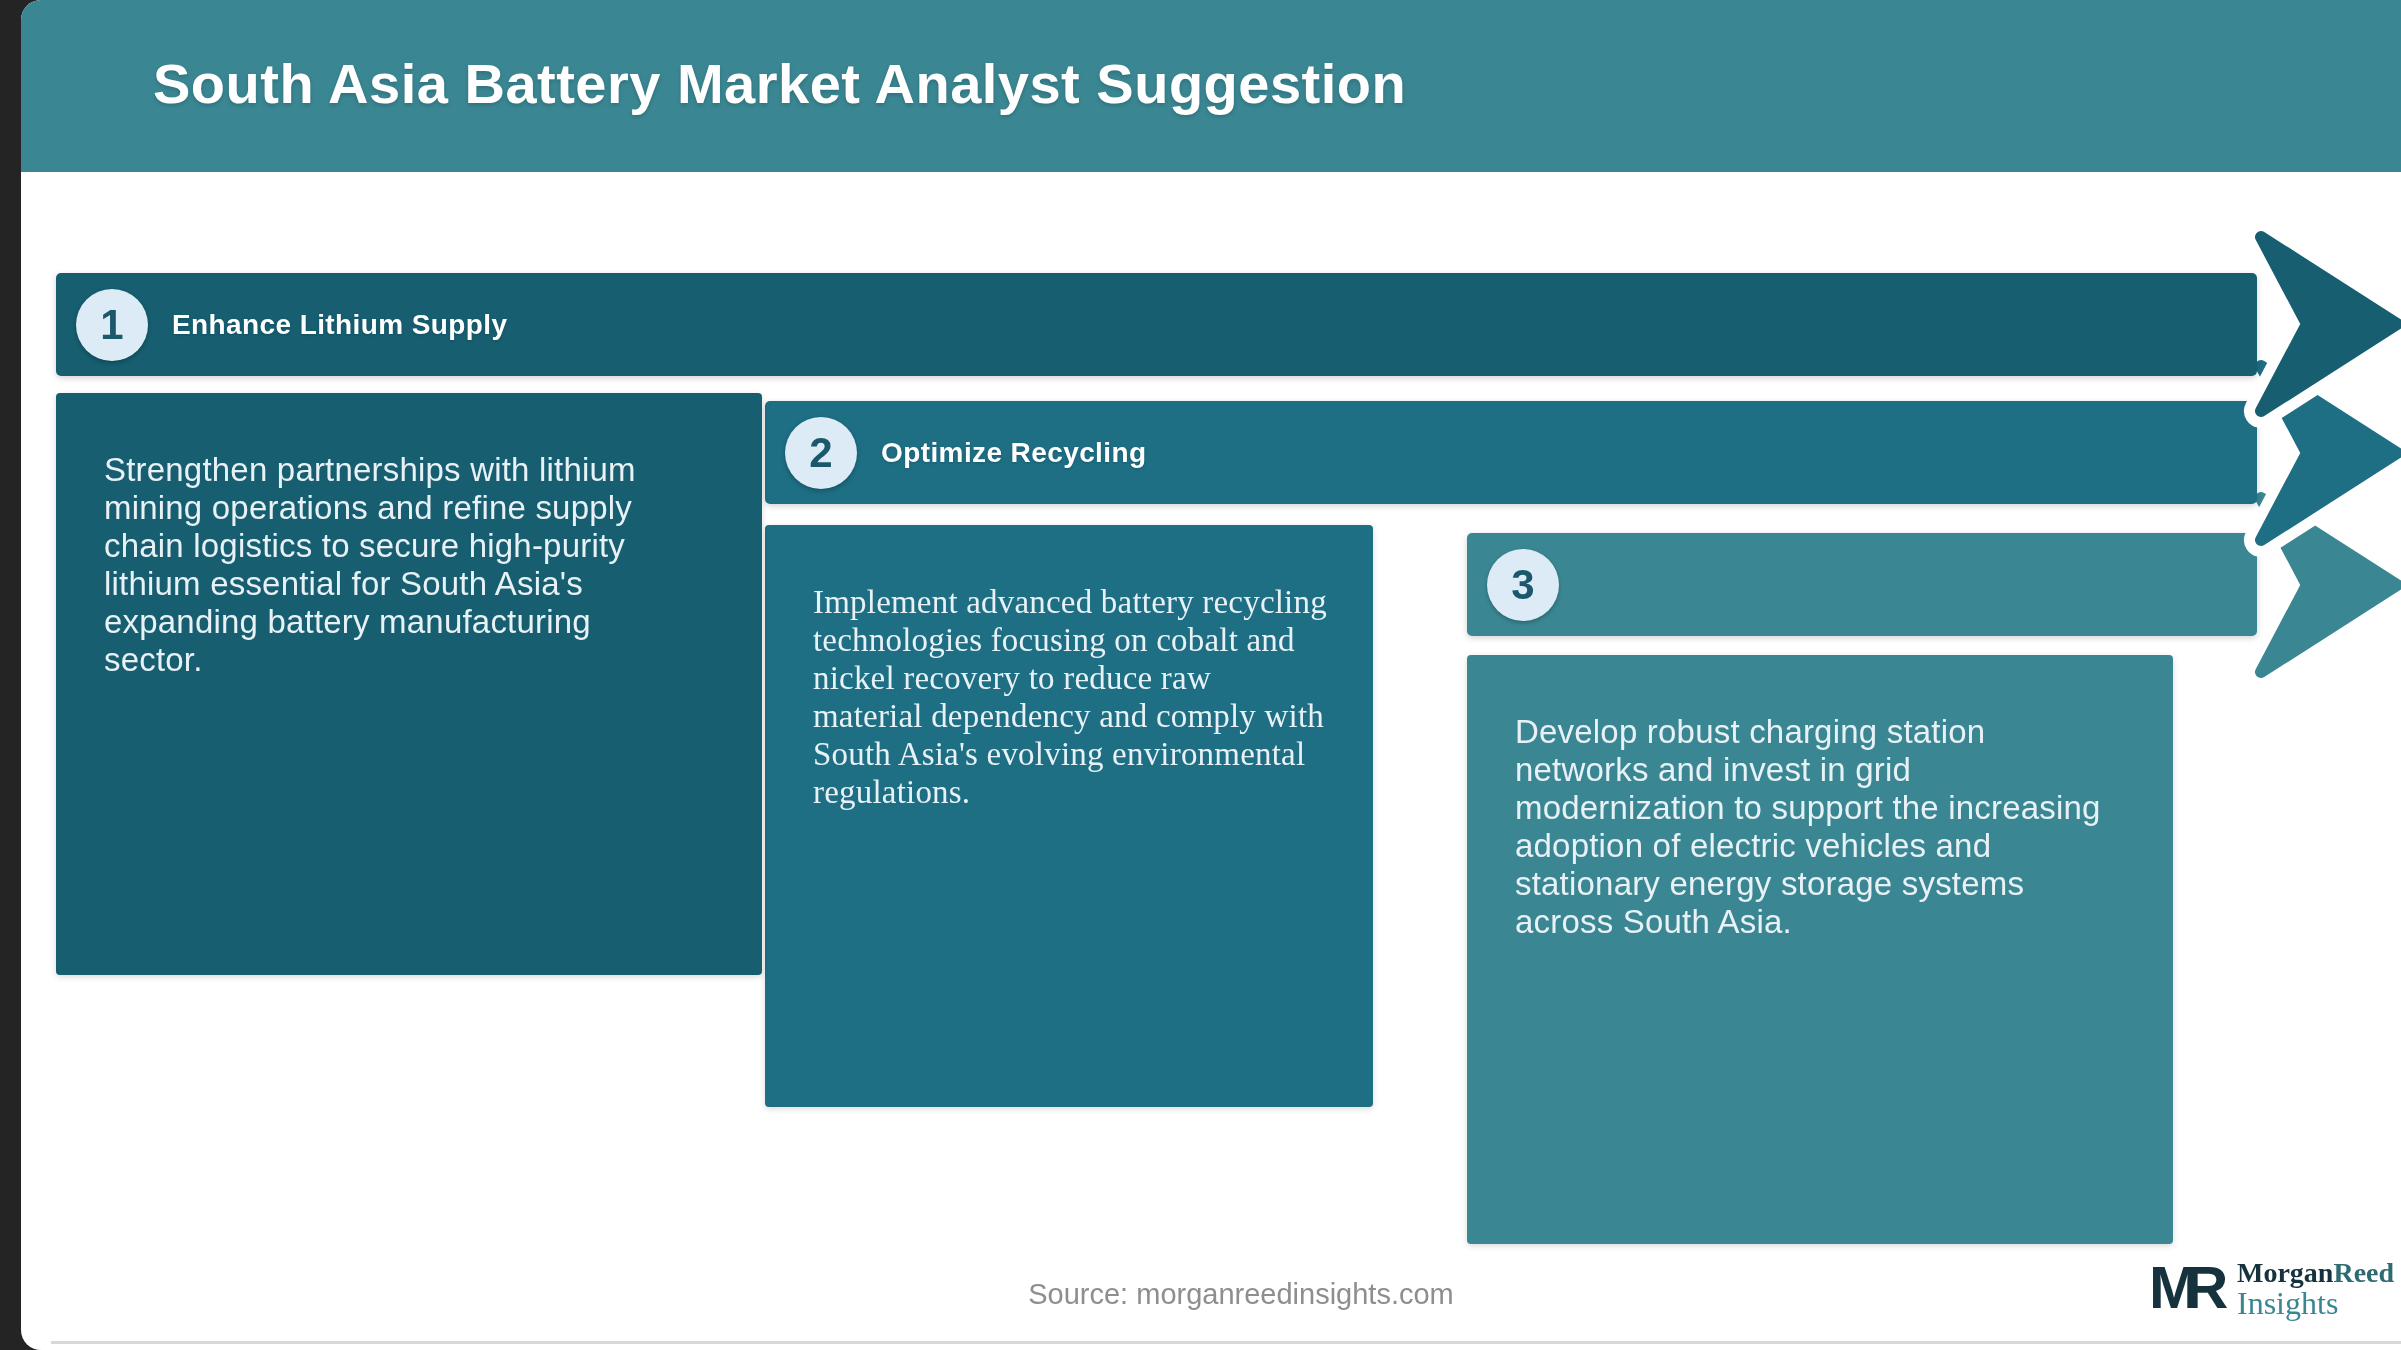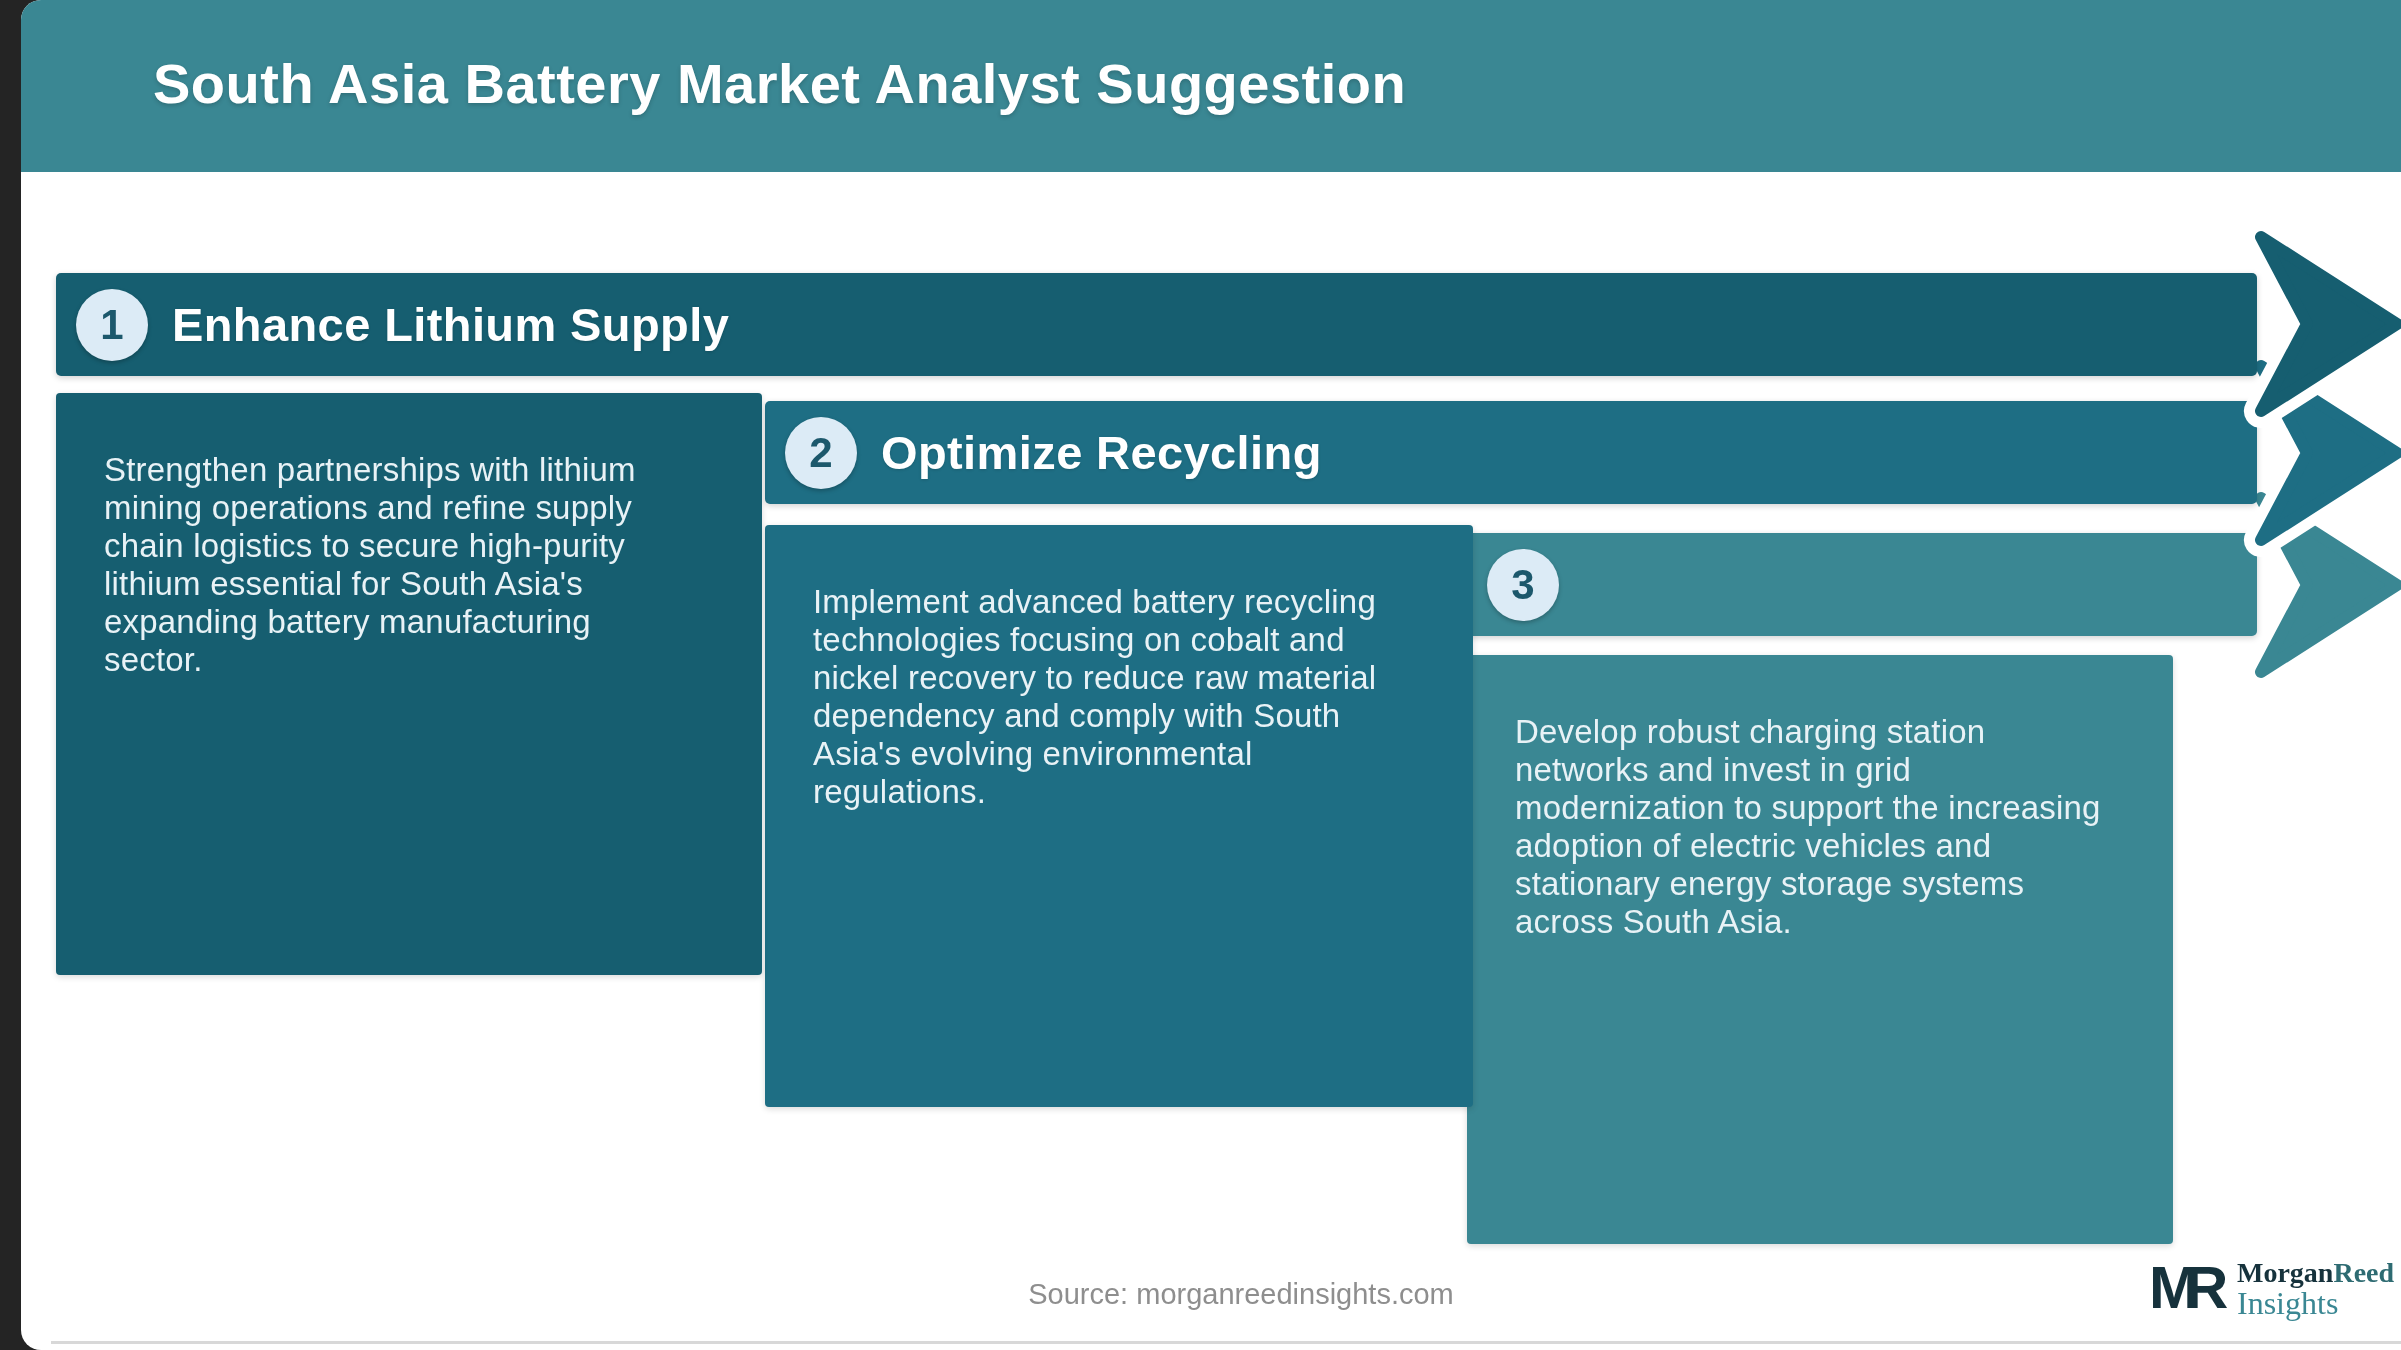--- a/index.html
+++ b/index.html
@@ -42,21 +42,21 @@
   .numcircle{
     width:72px;height:72px;margin-left:20px;flex:0 0 auto;
     border-radius:50%;background:#DCEBF6;
     display:flex;align-items:center;justify-content:center;
     box-shadow:0 2px 4px rgba(0,0,0,.25);
   }
   .numcircle span{
     color:#1C586C;font-size:42px;font-weight:700;line-height:1;
   }
   .bartitle{
-    margin-left:24px;color:#ffffff;font-size:47px;font-weight:700;
+    margin-left:24px;color:#ffffff;font-size:28px;font-weight:700;
     letter-spacing:.4px;white-space:nowrap;
     text-shadow:0 1px 3px rgba(0,0,0,.15);
   }
 
   
   .head{
     position:absolute;width:150px;height:190px;overflow:visible;
   }
   .head .halo{fill:#ffffff;stroke:#ffffff;stroke-width:34;stroke-linejoin:round;}
   .head .fillpoly{stroke-width:12;stroke-linejoin:round;}
@@ -71,21 +71,21 @@
   .box{
     position:absolute;border-radius:4px;
     box-shadow:0 2px 6px rgba(0,0,0,.15);
     color:#E8F2F6;
   }
   .box p{
     margin:0;padding:58px 74px 0 48px;
     font-size:33px;line-height:38px;font-weight:400;letter-spacing:.2px;
   }
   .box1{left:35px;top:393px;width:706px;height:582px;background:#165E70;}
-  .box2{left:744px;top:525px;width:708px;height:582px;background:#1E6E84;}
+  .box2{left:744px;top:525px;width:608px;height:582px;background:#1E6E84;font-family:Liberation Serif, serif;}
   .box3{left:1446px;top:655px;width:706px;height:589px;background:#3A8793;}
   .box2 p{padding-right:46px;}
   .box3 p{padding-right:60px;}
 
   
   .source{
     position:absolute;left:0;top:1278px;width:2440px;text-align:center;
     color:#8E8E8E;font-size:29px;
   }
   .bottomline{

